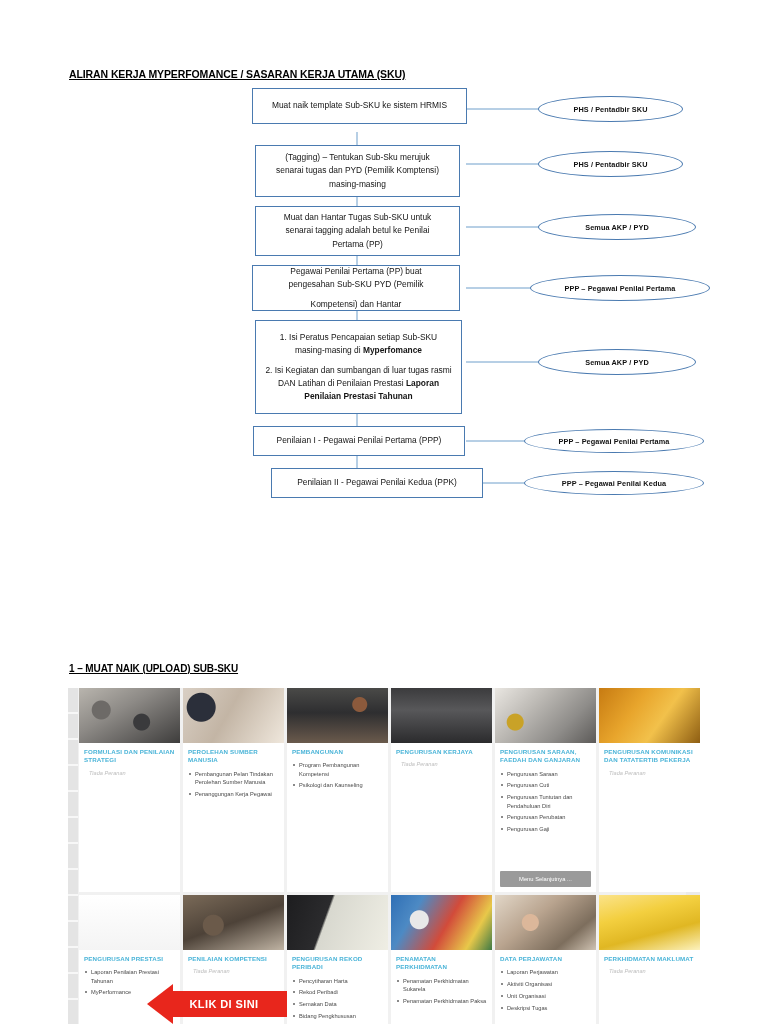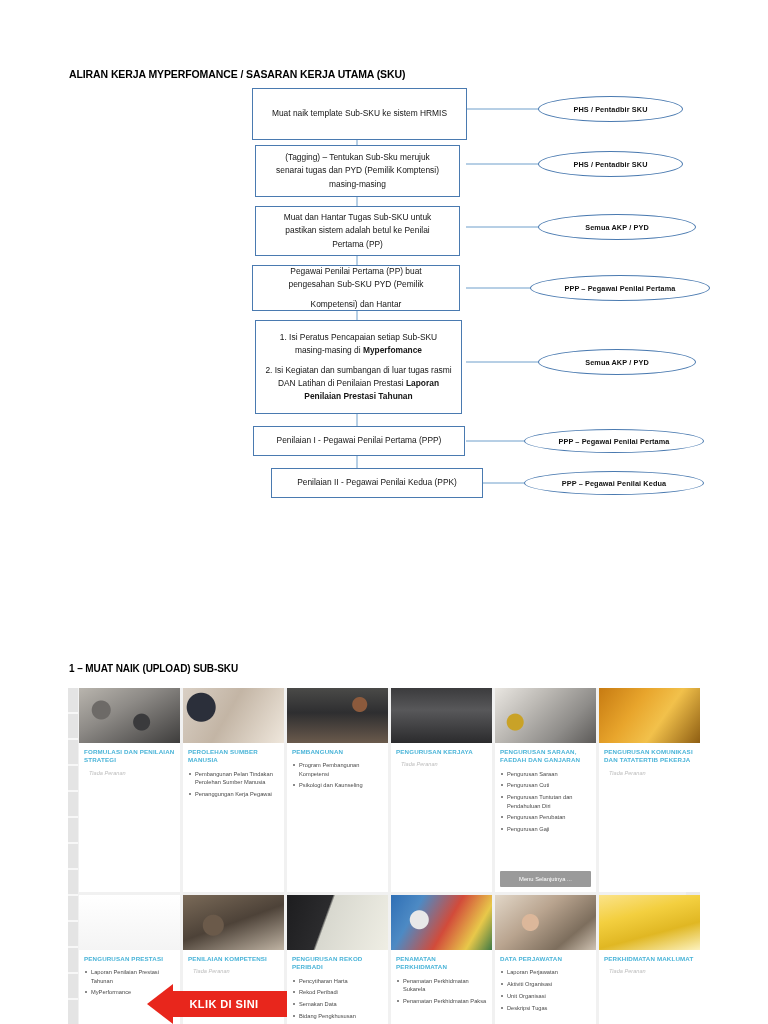--- a/index.html
+++ b/index.html
@@ -17,20 +17,21 @@
   }
 
   
   .section-title {
     position: absolute;
     font-size: 10.5px;
     font-weight: bold;
     letter-spacing: -0.1px;
     color: #000;
     white-space: nowrap;
+    text-decoration: underline;
   }
   #flow-title { left: 69px; top: 68px; }
   #upload-title { left: 69px; top: 663px; font-size: 10px; }
 
   
   #flowchart {
     position: absolute;
     left: 0; top: 0;
     width: 768px; height: 640px;
   }
@@ -262,39 +263,39 @@
       <line x1="466" y1="109" x2="540" y2="109"></line>
       <line x1="466" y1="164" x2="540" y2="164"></line>
       <line x1="466" y1="227" x2="540" y2="227"></line>
       <line x1="466" y1="288" x2="538" y2="288"></line>
       <line x1="466" y1="362" x2="540" y2="362"></line>
       <line x1="466" y1="441" x2="528" y2="441"></line>
       <line x1="466" y1="483" x2="528" y2="483"></line>
     </g>
   </svg>
 
-  <div class="flow-box center" style="left:252px; top:88px; width:215px; height:52px;">
+  <div class="flow-box center" style="left:252px; top:88px; width:215px; height:36px;">
     <p>Muat naik template Sub-SKU ke sistem HRMIS</p>
   </div>
   <div class="flow-ellipse" style="left:538px; top:96px; width:145px; height:26px;">
     <span>PHS / Pentadbir SKU</span>
   </div>
 
   <div class="flow-box center" style="left:255px; top:145px; width:205px; height:52px;">
     <p>(Tagging) – Tentukan Sub-Sku merujuk</p>
     <p style="margin-top:0">senarai tugas dan PYD (Pemilik Komptensi)</p>
     <p style="margin-top:0">masing-masing</p>
   </div>
   <div class="flow-ellipse" style="left:538px; top:151px; width:145px; height:26px;">
     <span>PHS / Pentadbir SKU</span>
   </div>
 
   <div class="flow-box center" style="left:255px; top:206px; width:205px; height:50px;">
     <p>Muat dan Hantar Tugas Sub-SKU untuk</p>
-    <p style="margin-top:0">pastikan sistem adalah betul ke Penilai</p>
+    <p style="margin-top:0">senarai tagging adalah betul ke Penilai</p>
     <p style="margin-top:0">Pertama (PP)</p>
   </div>
   <div class="flow-ellipse" style="left:538px; top:214px; width:158px; height:26px;">
     <span>Semua AKP / PYD</span>
   </div>
 
   <div class="flow-box center" style="left:252px; top:265px; width:208px; height:46px;">
     <p>Pegawai Penilai Pertama (PP) buat</p>
     <p style="margin-top:0">pengesahan Sub-SKU PYD (Pemilik</p>
     <p style="margin-top:7px">Kompetensi) dan Hantar</p>

